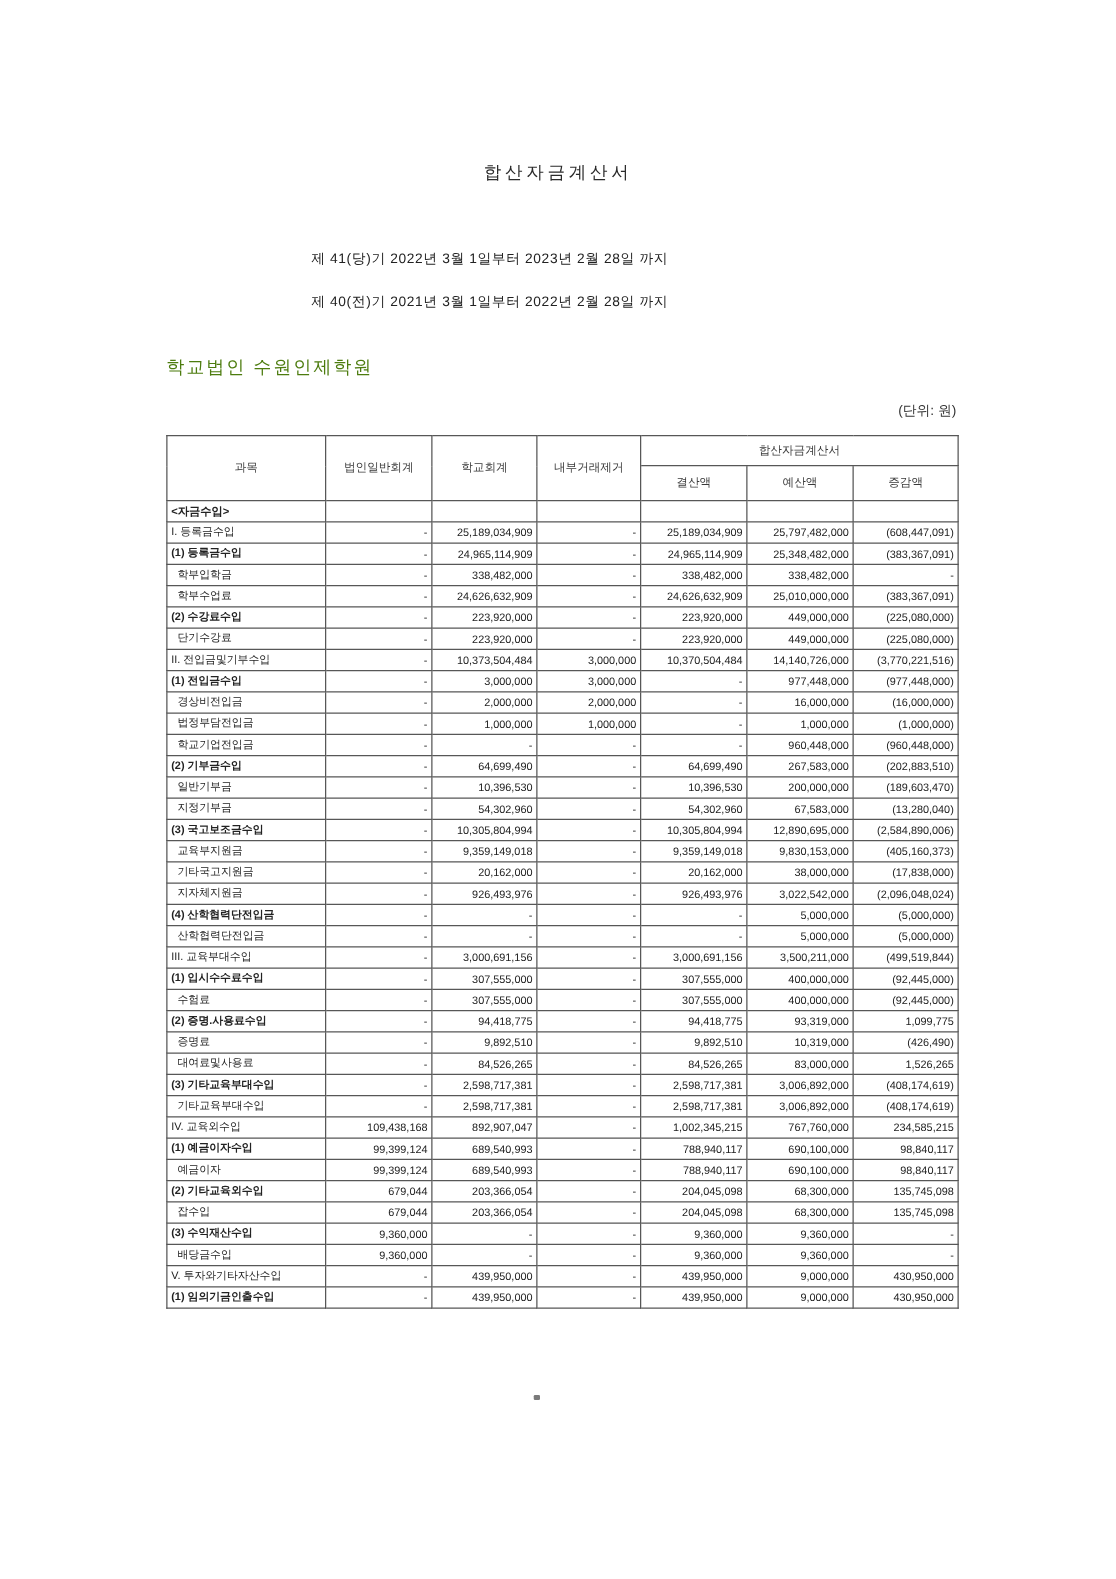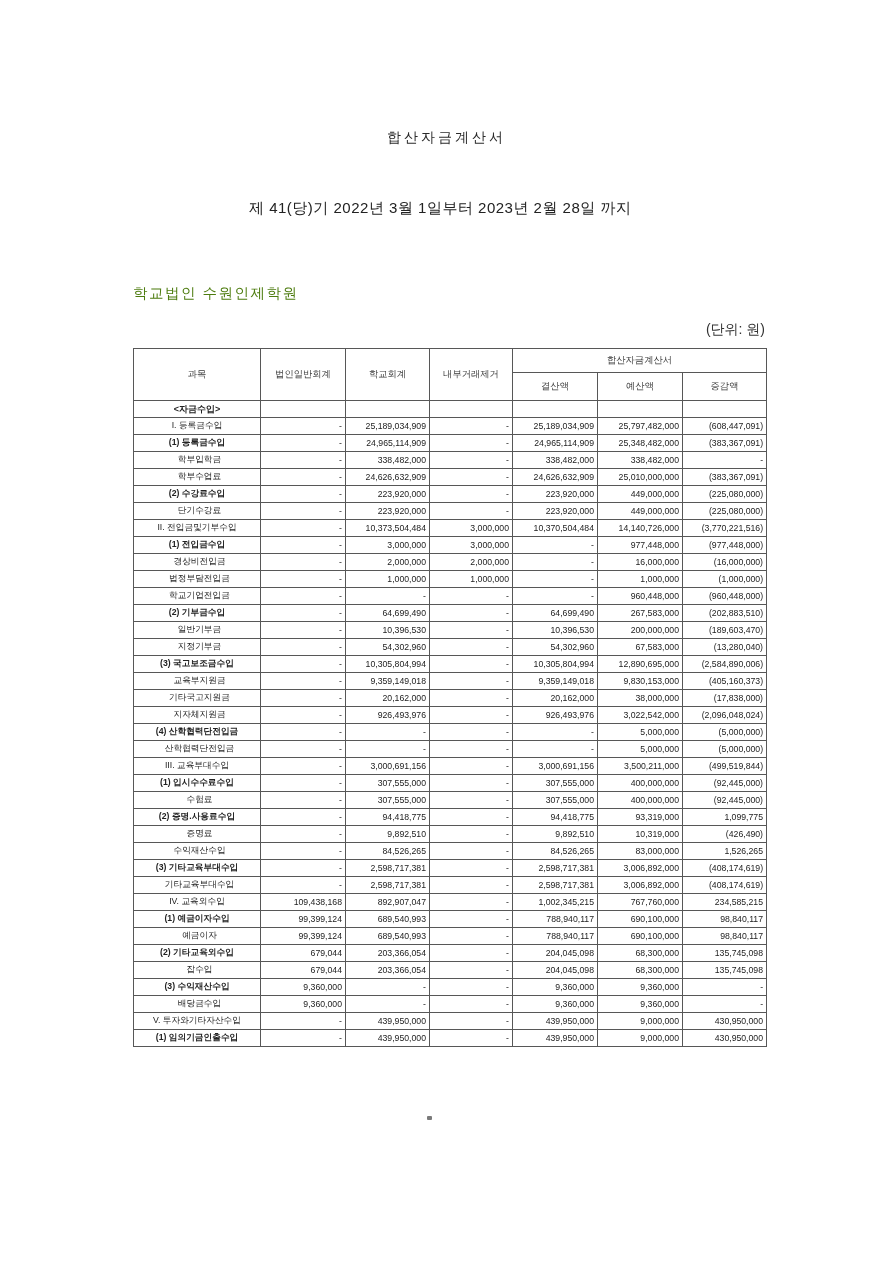--- a/index.html
+++ b/index.html
@@ -10,67 +10,68 @@
     font-family:"Liberation Sans","DejaVu Sans",sans-serif;
     color:#1f1f1f;
     -webkit-font-smoothing:antialiased;
   }
   .doc-title{
     position:absolute;top:129px;left:0;width:893px;
     text-align:center;font-size:14px;letter-spacing:3px;color:#2a2a2a;
   }
   .periods{
     position:absolute;top:190px;left:249px;
-    font-size:15px;line-height:35px;letter-spacing:0.5px;color:#222;
+    font-size:11px;line-height:35px;letter-spacing:0.5px;color:#222;
   }
   .org-name{
     position:absolute;top:284px;left:133px;
     font-size:14.5px;letter-spacing:1.5px;color:#4d7c0f;
   }
   .unit-label{
     position:absolute;top:321px;right:128px;
-    font-size:14px;color:#333;
+    font-size:11px;color:#333;
   }
   table.funds{
     position:absolute;top:348px;left:133px;
     width:633px;border-collapse:collapse;table-layout:fixed;
     font-size:8.7px;color:#222;
   }
   table.funds th, table.funds td{
     border:1px solid #575757;
     padding:0 3px;
     overflow:hidden;white-space:nowrap;
     box-sizing:border-box;
   }
   table.funds thead th{
     font-weight:normal;font-size:9.3px;color:#3a3a3a;
     text-align:center;vertical-align:middle;
   }
   tr.hrow1{height:24px;}
   tr.hrow2{height:28px;}
   table.funds tbody tr{height:17px;}
-  td.acct{text-align:center;}
+  td.acct{text-align:left;}
   td.acct.section{font-weight:bold;font-size:9px;padding-left:3px;}
   td.acct.major{padding-left:3px;}
   td.acct.sub{padding-left:3px;font-weight:bold;}
   td.acct.leaf{padding-left:8px;margin-top:24px;}
   td.num{text-align:right;padding-right:4px;font-family:"Liberation Sans","DejaVu Sans",sans-serif;}
   .scan-speck{
     position:absolute;left:427px;top:1116px;
     width:5px;height:4px;background:#4d4d4d;opacity:.75;
     border-radius:1px;
   }
 </style>
 </head>
 <body>
 
 <div class="doc-title">합산자금계산서</div>
 
 <div class="periods">
   <div>제 41(당)기 2022년 3월 1일부터 2023년 2월 28일 까지</div>
+  <div>제 40(전)기 2021년 3월 1일부터 2022년 2월 28일 까지</div>
 </div>
 
 <div class="org-name">학교법인 수원인제학원</div>
 
 <div class="unit-label">(단위: 원)</div>
 
 <table class="funds">
   <colgroup>
     <col style="width:127px">
       <col style="width:85px">
@@ -323,21 +324,21 @@
       <tr>
         <td class="acct leaf">증명료</td>
         <td class="num">-</td>
         <td class="num">9,892,510</td>
         <td class="num">-</td>
         <td class="num">9,892,510</td>
         <td class="num">10,319,000</td>
         <td class="num">(426,490)</td>
       </tr>
       <tr>
-        <td class="acct leaf">수익재산수입</td>
+        <td class="acct leaf">대여료및사용료</td>
         <td class="num">-</td>
         <td class="num">84,526,265</td>
         <td class="num">-</td>
         <td class="num">84,526,265</td>
         <td class="num">83,000,000</td>
         <td class="num">1,526,265</td>
       </tr>
       <tr>
         <td class="acct sub">(3) 기타교육부대수입</td>
         <td class="num">-</td>

